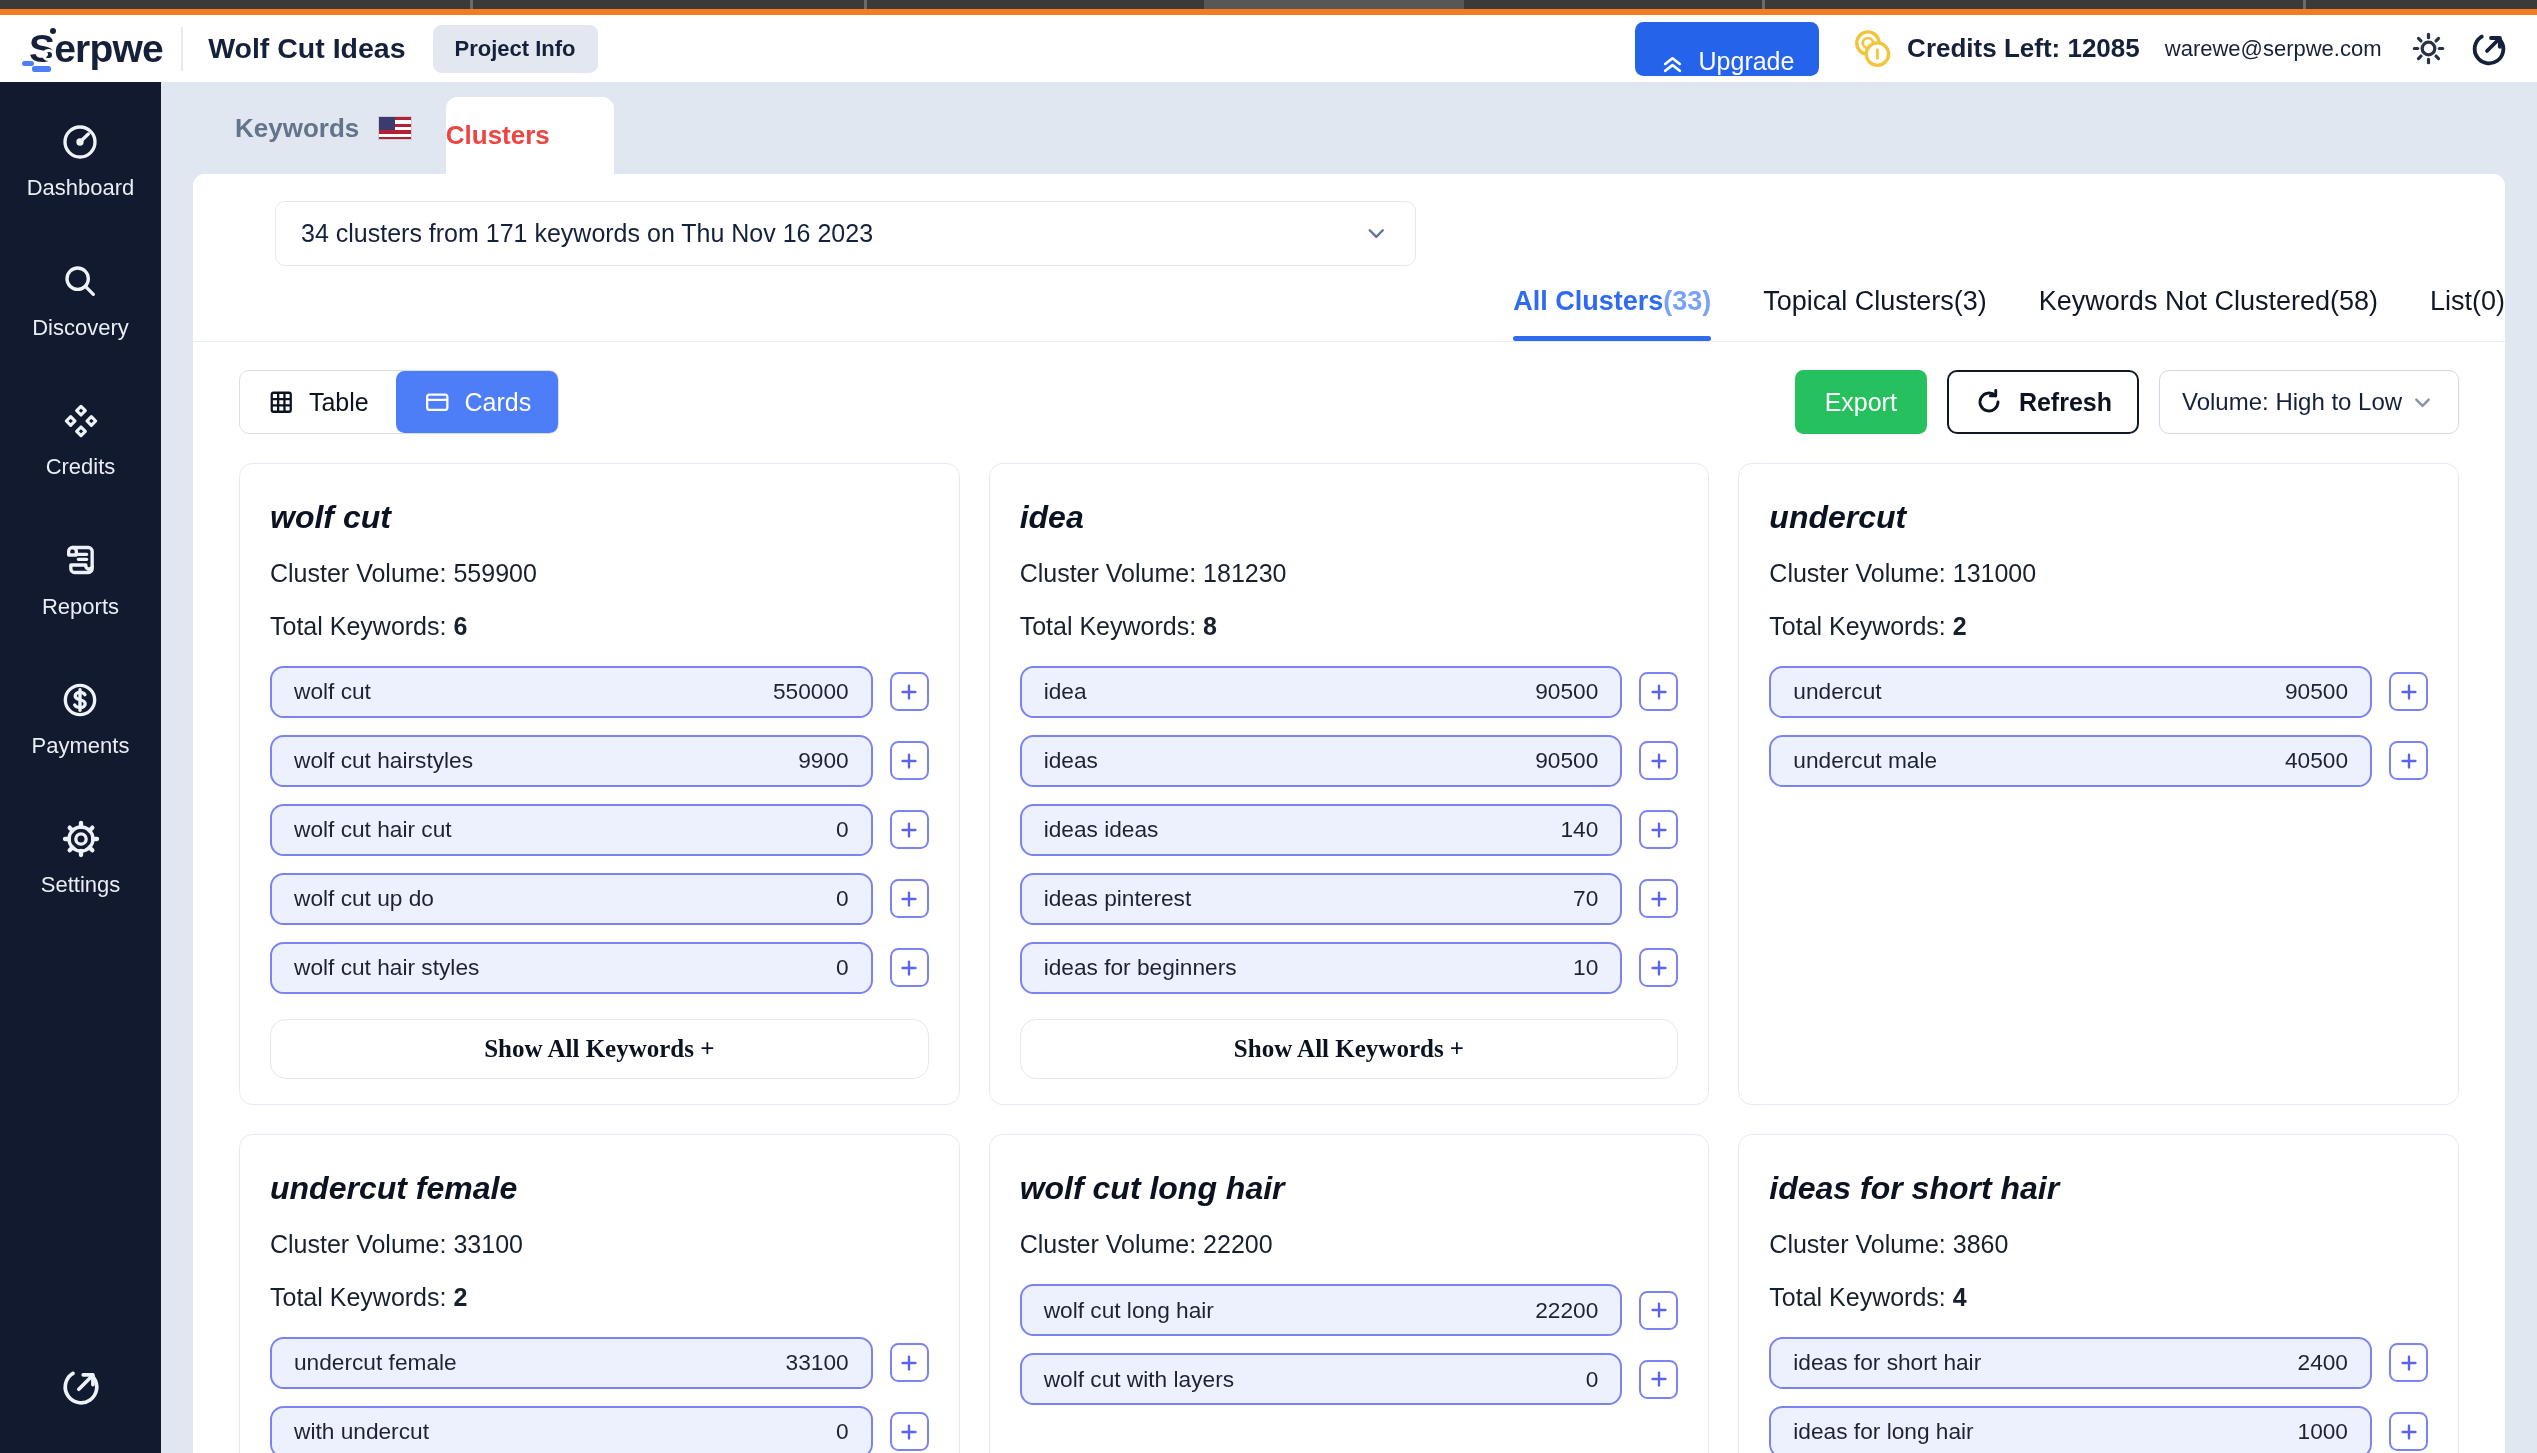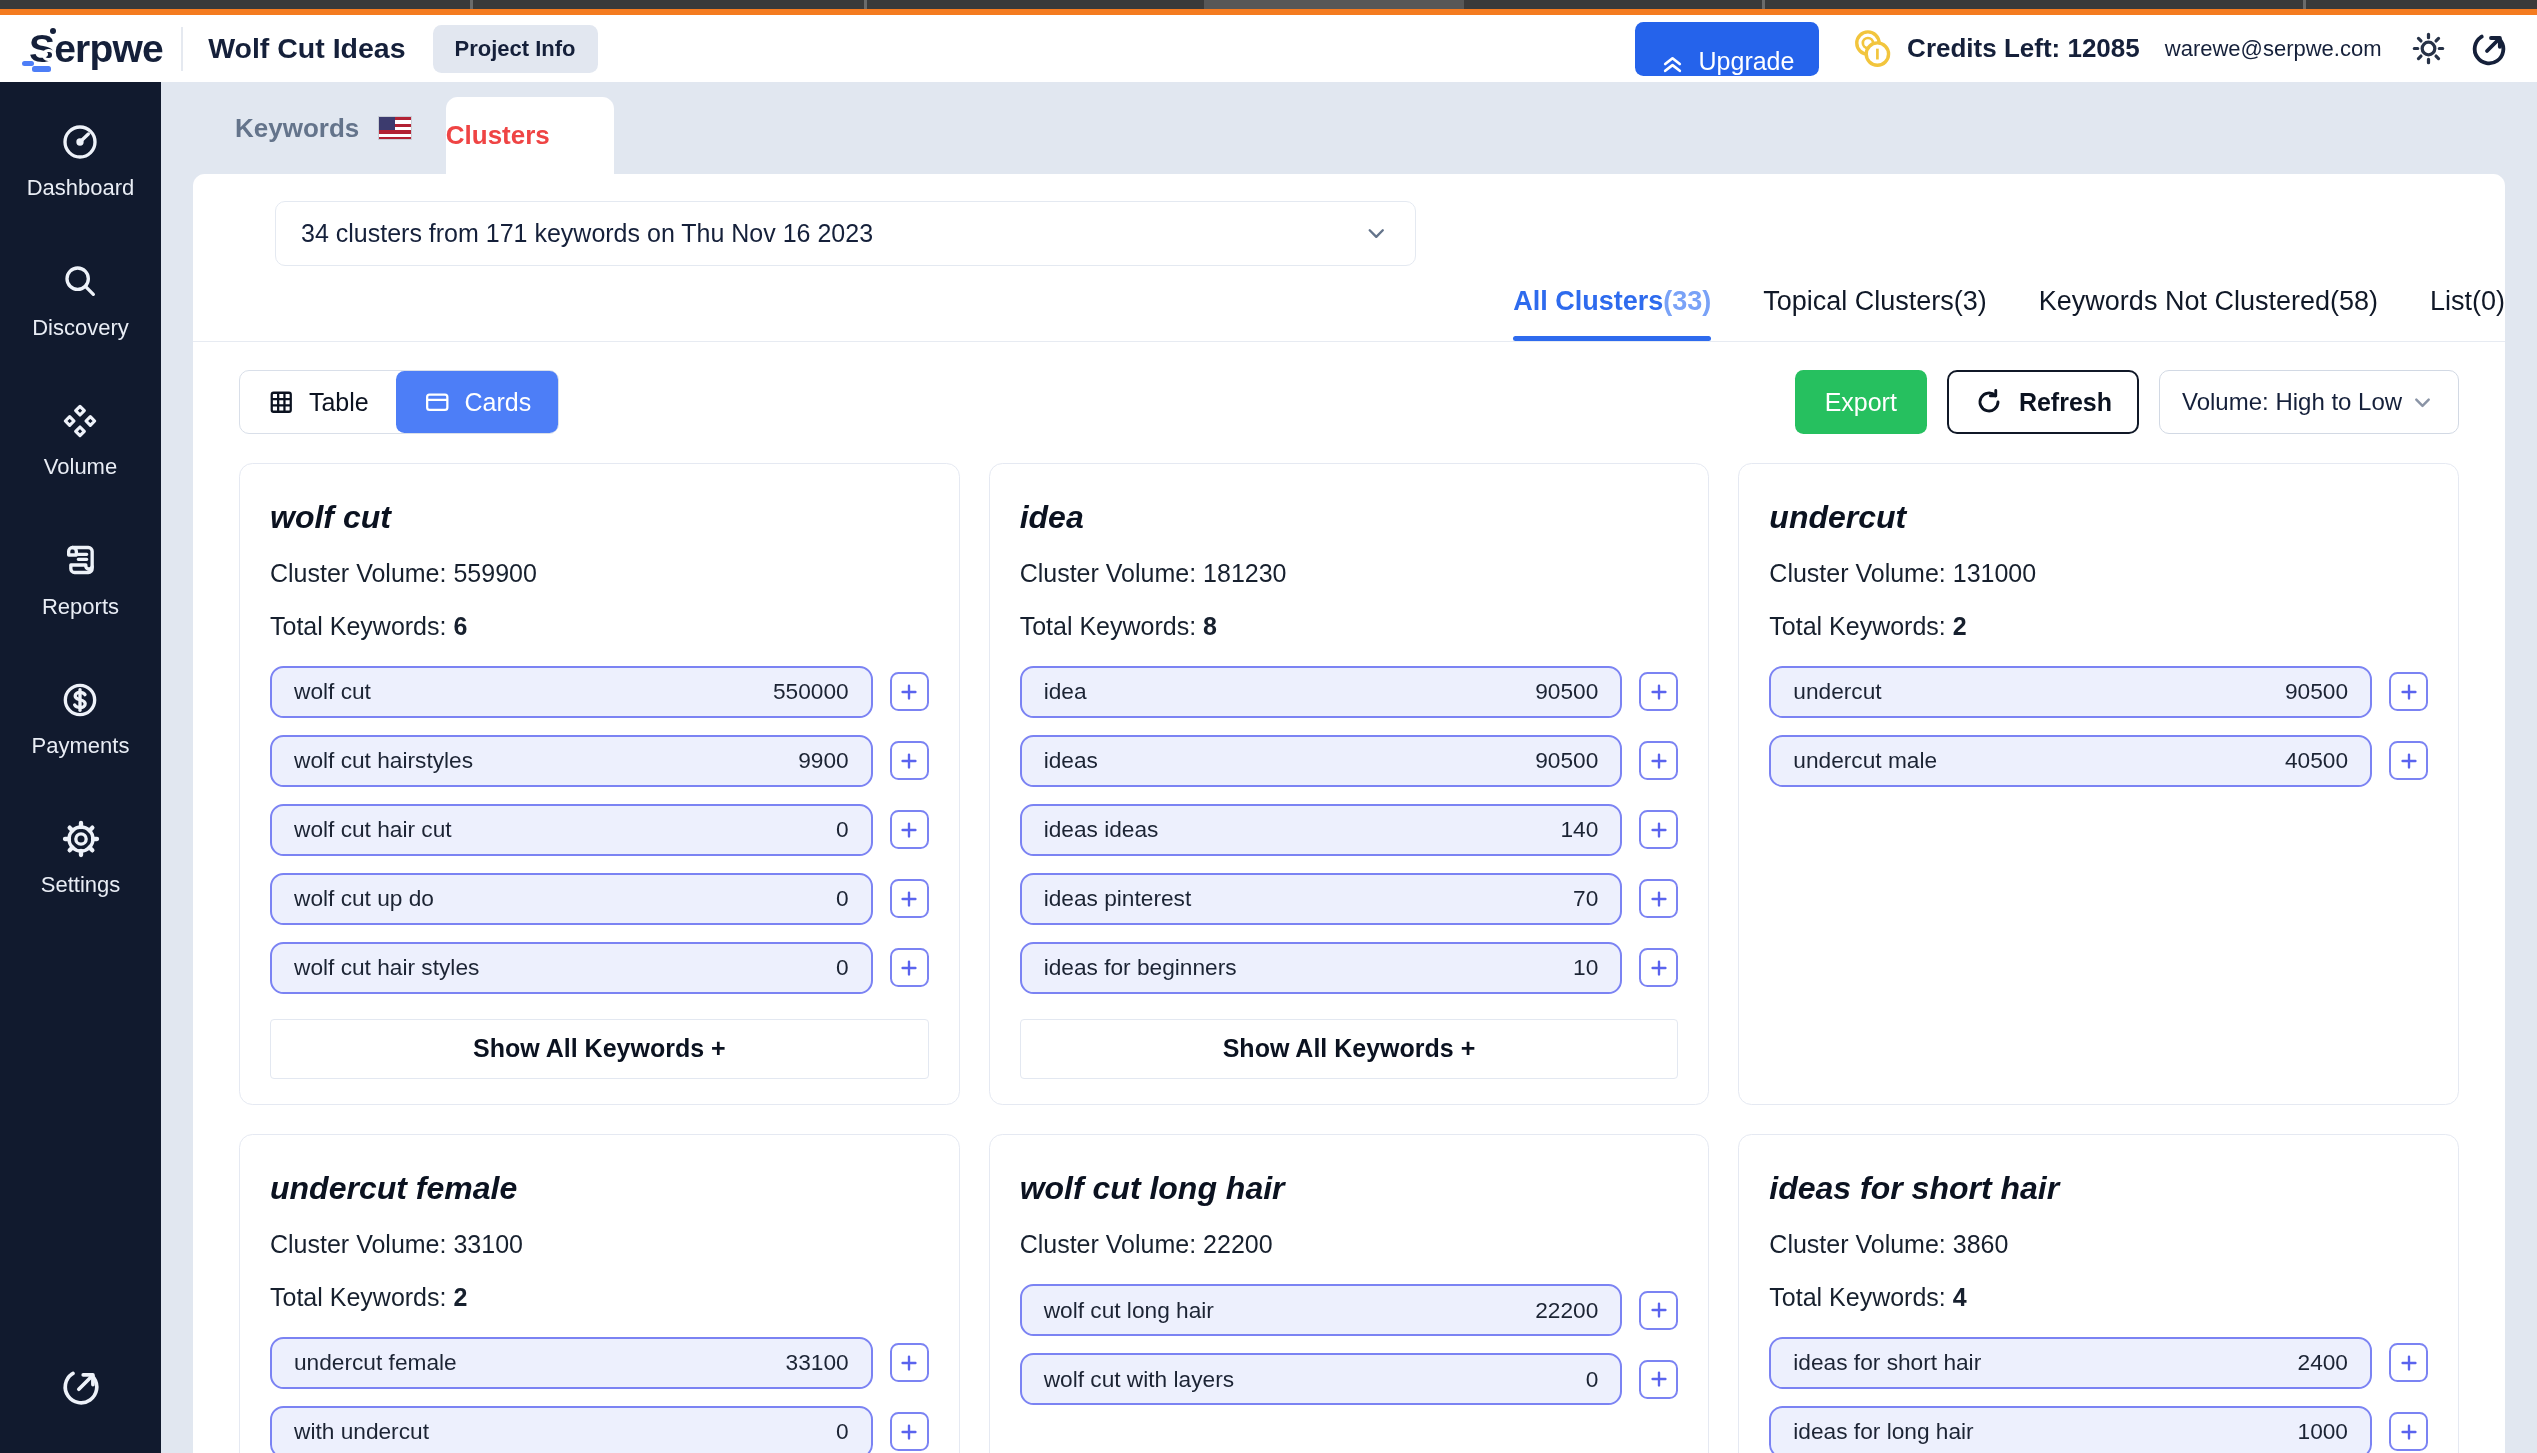--- a/index.html
+++ b/index.html
@@ -86,22 +86,22 @@
   .card-title { font-size:32px; font-style:italic; font-weight:700; color:#0b1220; margin-top:10px; }
   .card-line { margin-top:23.5px; font-size:25px; color:#17202e; }
   .card-line b { font-weight:700; }
   .kw-list { margin-top:25px; display:flex; flex-direction:column; gap:17px; }
   .kw-row { display:flex; align-items:center; gap:17px; }
   .kw-pill { flex:1; height:52px; border:2.5px solid #7b83f3; background:#edf0fd; border-radius:13.4px;
              display:flex; align-items:center; padding:0 22px; font-size:22.7px; color:#1c2434; }
   .kw-vol { margin-left:auto; }
   .plus-btn { width:39px; height:39px; border:2.5px solid #7b83f3; border-radius:8.4px; background:#fff; color:#5a63ee;
               display:flex; align-items:center; justify-content:center; flex:none; }
-  .show-all { margin-top:25px; height:64px; border:1.7px solid #e3e8f1; border-radius:4px; background:#fff;
-              font-size:25px; font-weight:600; color:#0b1220; font-family:Liberation Sans, sans-serif; width:100%; }
+  .show-all { margin-top:25px; height:64px; border:1.7px solid #e3e8f1; border-radius:16px; background:#fff;
+              font-size:25px; font-weight:600; color:#0b1220; font-family:Liberation Serif, serif; width:100%; }
   svg { display:block; }
 </style>
 </head>
 <body>
 
 <div class="browser-strip">
   <div class="sep" style="left:470px"></div>
   <div class="sep" style="left:864px"></div>
   <div class="tab-seg"></div>
   <div class="sep" style="left:1762px"></div>
@@ -177,21 +177,21 @@
       </svg>
       <span>Discovery</span>
     </div>
     <div class="side-item">
       <svg width="40" height="40" viewBox="0 0 24 24" fill="none" stroke="#eef2f9" stroke-width="1.9" stroke-linejoin="round">
         <path d="M12 3.2 l2.6 2.6 -2.6 2.6 -2.6 -2.6 z"></path>
         <path d="M12 15.6 l2.6 2.6 -2.6 2.6 -2.6 -2.6 z"></path>
         <path d="M5.8 9.4 l2.6 2.6 -2.6 2.6 -2.6 -2.6 z"></path>
         <path d="M18.2 9.4 l2.6 2.6 -2.6 2.6 -2.6 -2.6 z"></path>
       </svg>
-      <span>Volume</span>
+      <span>Credits</span>
     </div>
     <div class="side-item">
       <svg width="40" height="40" viewBox="0 0 24 24" fill="none" stroke="#eef2f9" stroke-width="2" stroke-linecap="round" stroke-linejoin="round">
         <path d="M7.5 4.5 H17 a2.3 2.3 0 0 1 2.3 2.3 V16"></path>
         <path d="M7.5 4.5 a2.3 2.3 0 0 0 -2.3 2.3 V9 h4.6 V6.8 a2.3 2.3 0 0 0 -2.3 -2.3 z"></path>
         <path d="M19.3 16 v1.2 a2.3 2.3 0 0 1 -2.3 2.3 H8.8 a2.3 2.3 0 0 1 -2.3 -2.3 V15 h9 v1 a2 2 0 0 0 3.8 0 z"></path>
         <path d="M11 8.6 h5M11 11.6 h5"></path>
       </svg>
       <span>Reports</span>
     </div>

